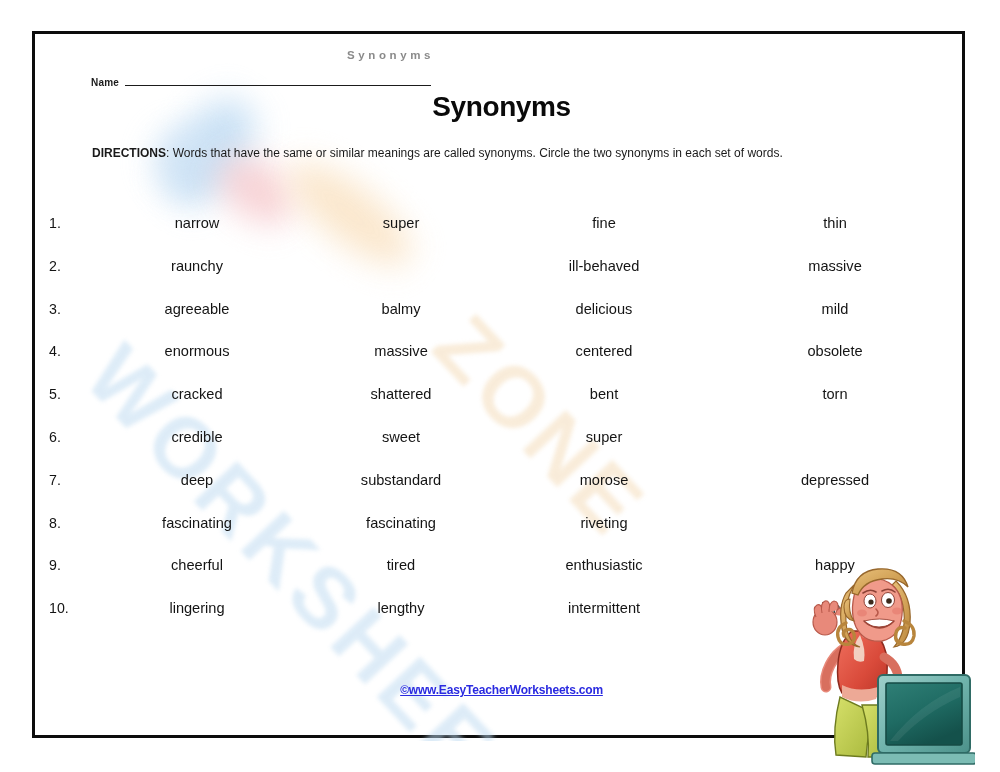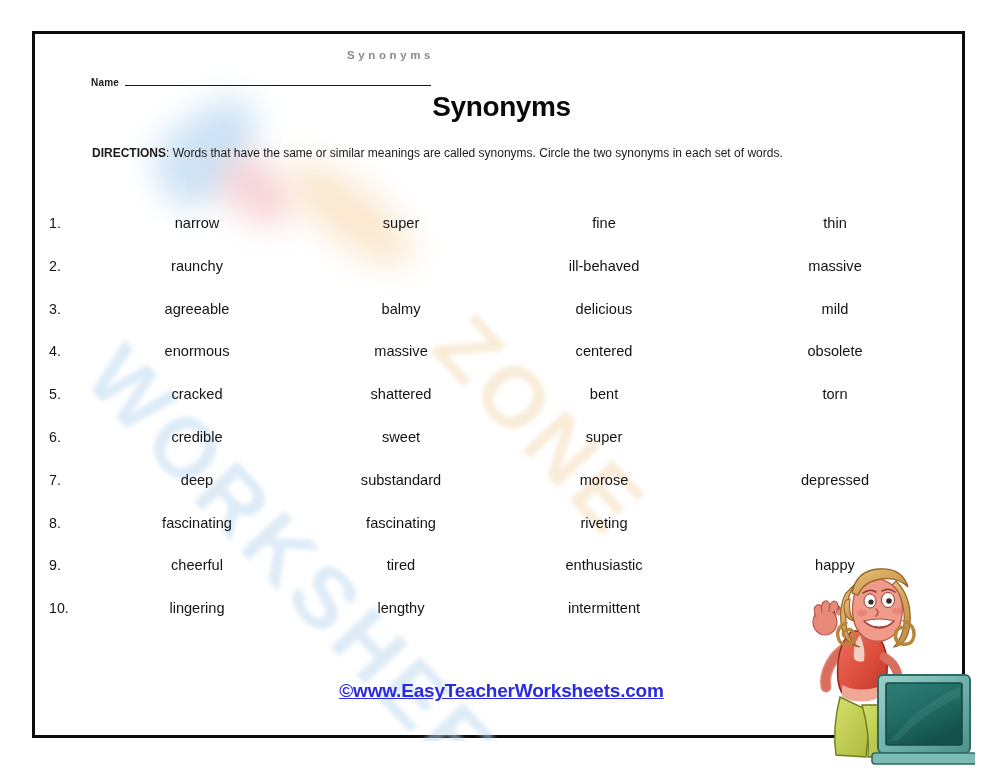--- a/index.html
+++ b/index.html
@@ -163,21 +163,21 @@
   
   #footer-link {
     position: absolute;
     left: 0;
     top: 646px;
     width: 933px;
     text-align: center;
     z-index: 3;
   }
   #footer-link a {
-    font-size: 19px;
+    font-size: 12px;
     font-weight: 700;
     color: #2a2ae0;
     text-decoration: underline;
     letter-spacing: -0.2px;
   }
 
   
   #teacher-illustration {
     position: absolute;
     left: 800px;

